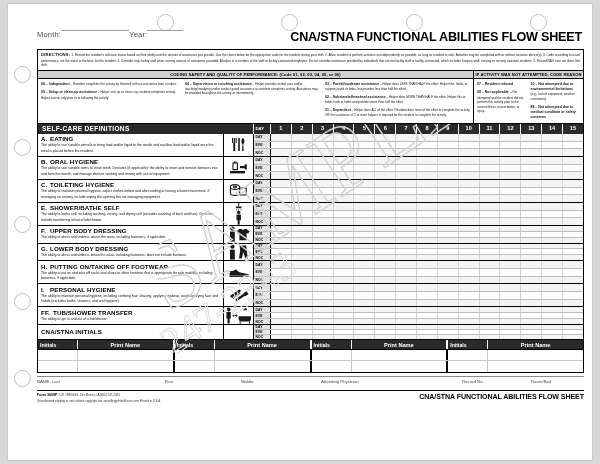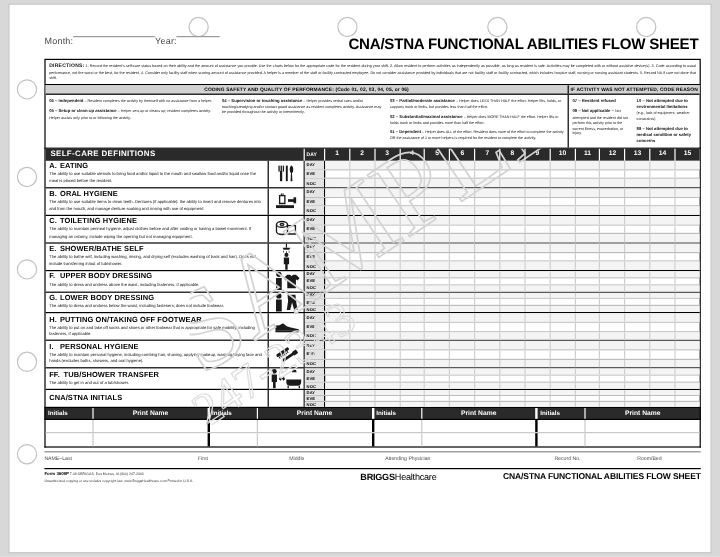--- a/index.html
+++ b/index.html
@@ -1134,20 +1134,17 @@
       <div class="w5">Record No.</div>
       <div class="w6">Room/Bed</div>
     </div>
 
     <div id="footbar">
       <div id="formno">
         <b>Form 3609P</b>
         <span>7-09  ©BRIGGS, Des Moines, IA (800) 247-2343</span><br>
         <span>Unauthorized copying or use violates copyright law.  www.BriggsHealthcare.com  Printed in U.S.A.</span>
       </div>
-      <div id="briggs">
-        <b>BRIGGS</b><i>Healthcare</i>
-      </div>
       <div id="foottitle">CNA/STNA FUNCTIONAL ABILITIES FLOW SHEET</div>
     </div>
 
   </div>
 </div>
 
 </body></html>

